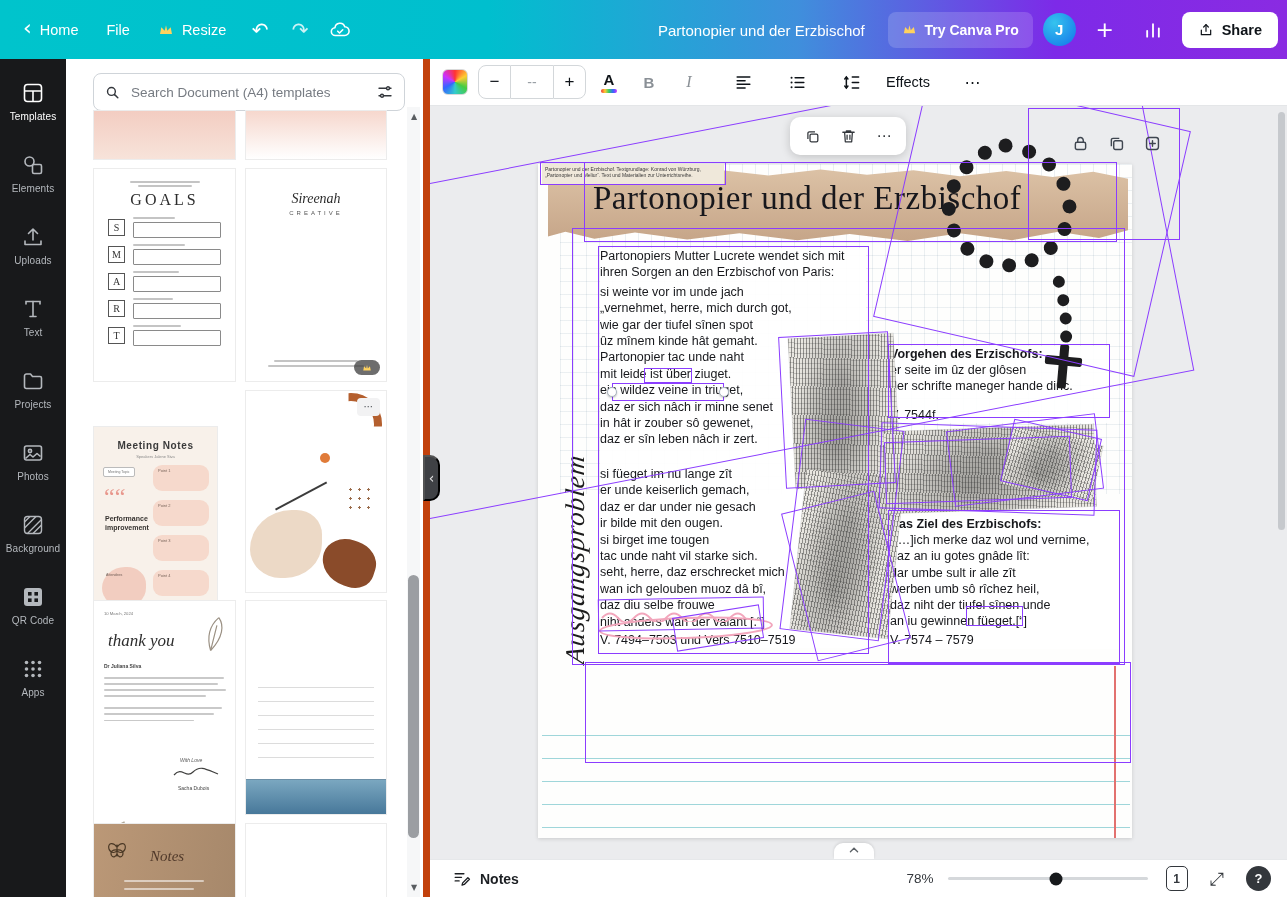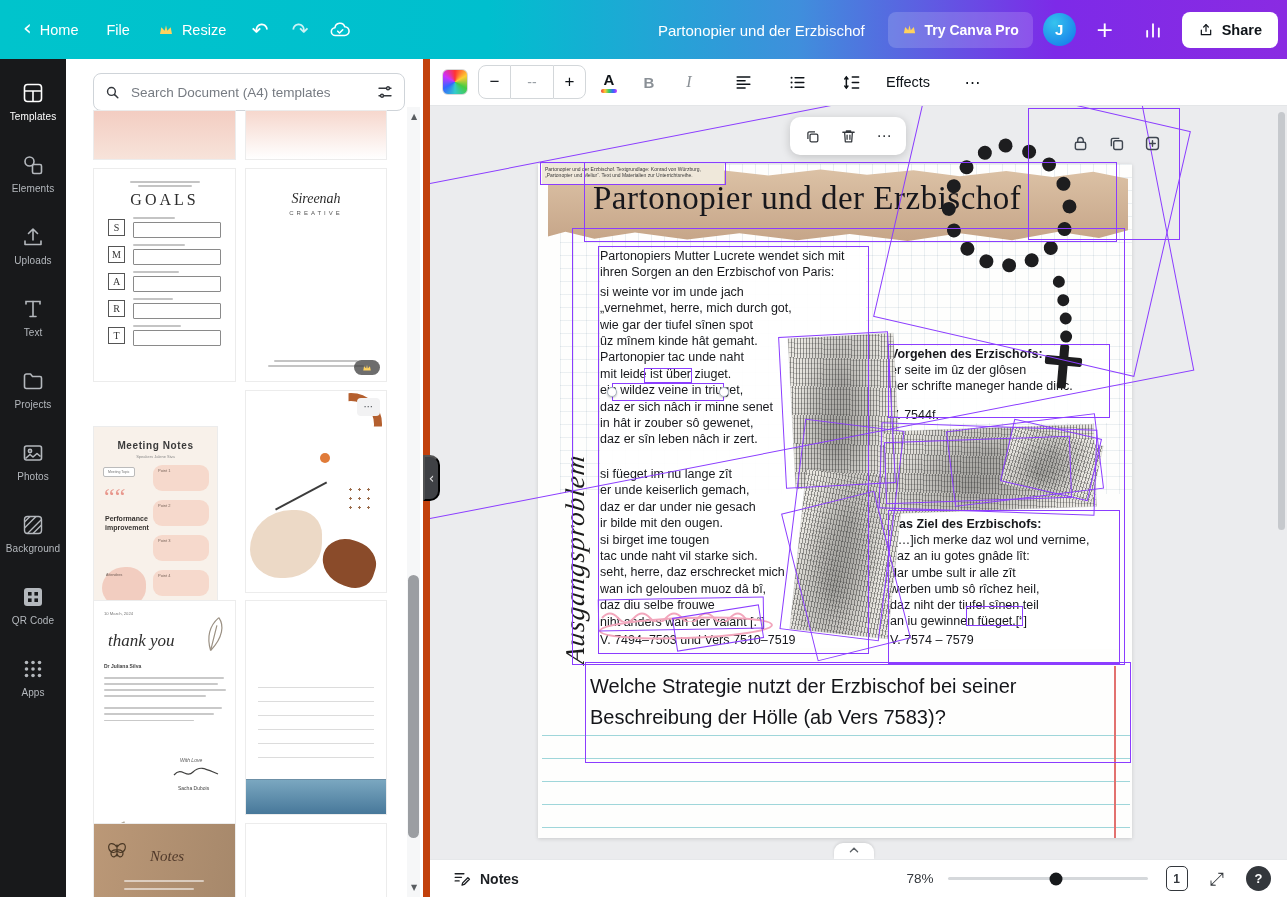--- a/index.html
+++ b/index.html
@@ -597,33 +597,32 @@
         <div>er seite im ûz der glôsen</div>
         <div>der schrifte maneger hande dinc.</div>
         <div class="bx-ref">V. 7544f.</div>
       </div>
       <div class="side-box" style="left:460px;top:410px;width:232px;">
         <div class="bx-title">Das Ziel des Erzbischofs:</div>
         <div>„[…]ich merke daz wol und vernime,</div>
         <div>daz an iu gotes gnâde lît:</div>
         <div>dar umbe sult ir alle zît</div>
         <div>werben umb sô rîchez heil,</div>
-        <div>daz niht der tiufel sînen teil</div>
+        <div>daz niht der tiufel sînen unde</div>
         <div>an iu gewinnen füeget.[“]</div>
         <div class="bx-ref" style="margin-top:3px">V. 7574 – 7579</div>
       </div>
 
       <svg class="pinkann" style="left:170px;top:502px;" width="165" height="14" viewBox="0 0 165 14">
           <path d="M2 10q8-9 16 0t16 0 16 0 16 0 16 0 16 0 16 0 16 0 15 0" fill="none" stroke="currentColor" stroke-width="2"></path>
         </svg>
       <svg class="pinkann" style="left:166px;top:508px;transform:rotate(-2deg);" width="180" height="28" viewBox="0 0 180 28">
           <ellipse cx="90" cy="14" rx="86" ry="10" fill="none" stroke="currentColor" stroke-width="2"></ellipse>
         </svg>
 
-      <div class="question">Welche Strategie nutzt der Erzbischof bei seiner Beschreibung der Hölle (ab Vers 7583)?</div>
       <div class="rule" style="top:629px"></div>
       <div class="rule" style="top:652px"></div>
       <div class="rule" style="top:675px"></div>
       <div class="rule" style="top:698px"></div>
       <div class="rule" style="top:721px"></div>
       <div class="redline"></div>
 
       <div class="sel" style="left:142px;top:122px;width:553px;height:437px"></div>
       <div class="sel" style="left:154px;top:56px;width:533px;height:80px"></div>
       <div class="sel" style="left:110px;top:56px;width:186px;height:23px"></div>

